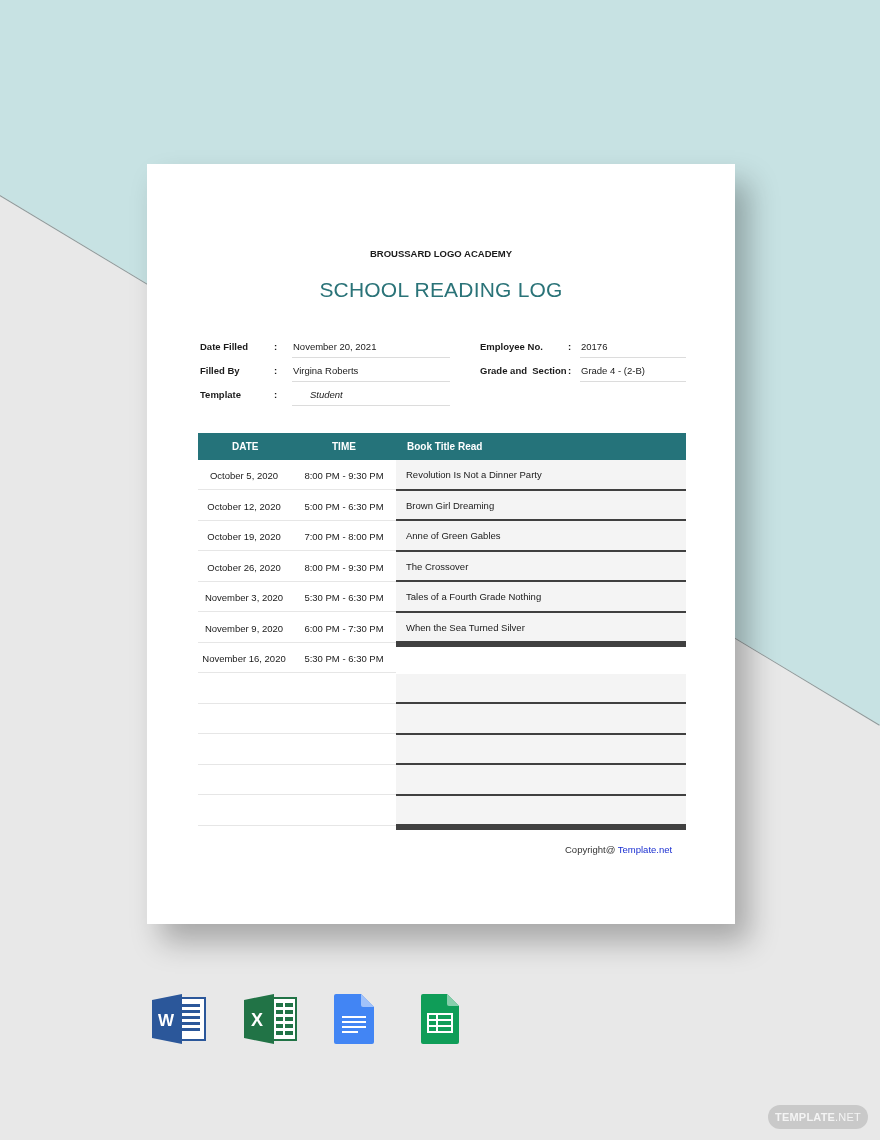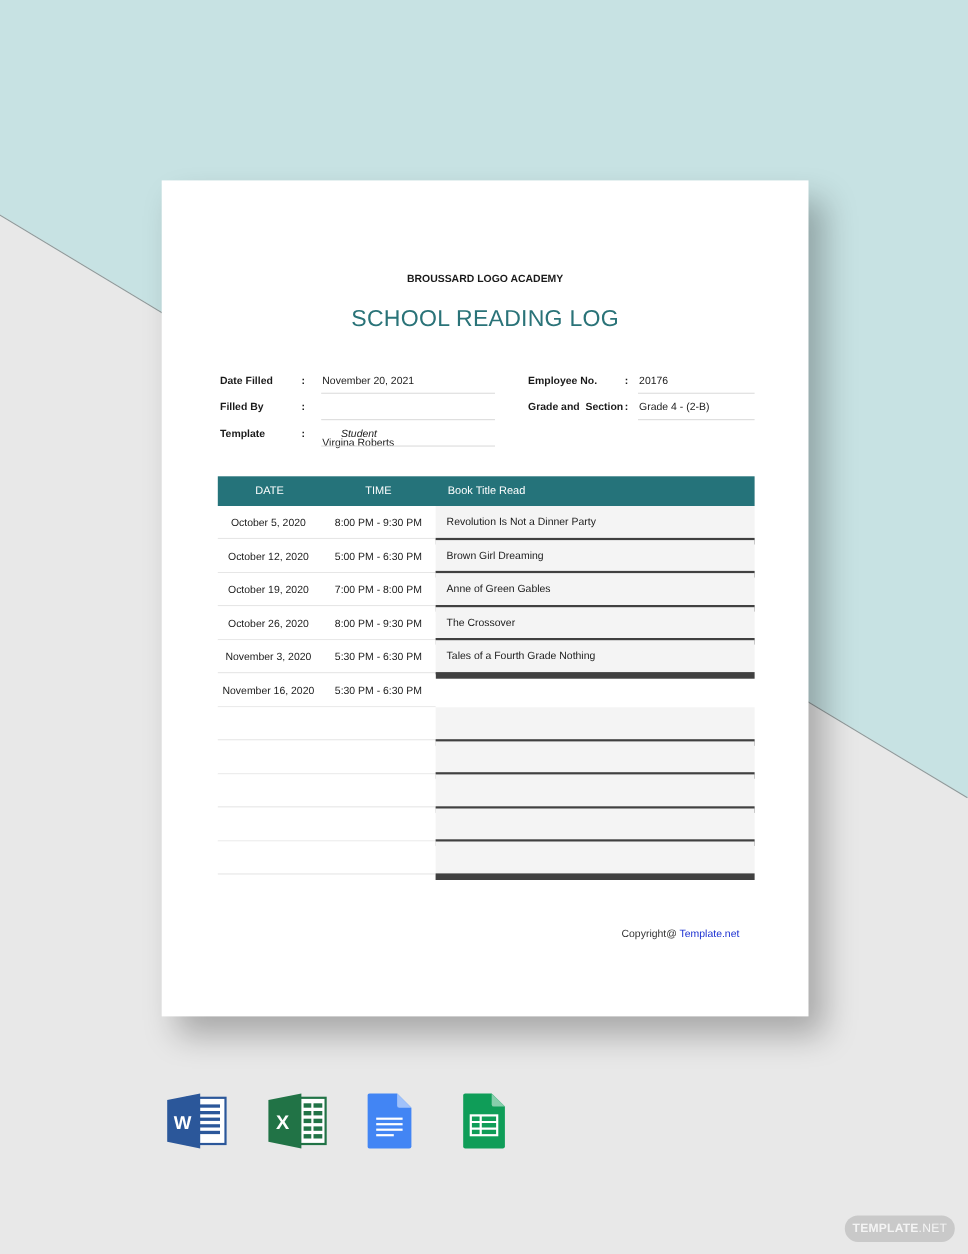--- a/index.html
+++ b/index.html
@@ -32,21 +32,21 @@
     position:absolute; left:0; top:114px; width:100%; text-align:center;
     font-size:21px; font-weight:normal; color:#2a7378; letter-spacing:0.2px;
   }
   .field { position:absolute; font-size:9.5px; color:#1a1a1a; }
   .field .lbl { position:absolute; left:0; top:0; font-weight:bold; white-space:nowrap; }
   .field .colon { position:absolute; top:0; font-weight:bold; }
   .field .val { position:absolute; top:0; white-space:nowrap; }
   .field .uline { position:absolute; height:1px; background:#dcdcdc; }
 
   .table { position:absolute; left:51px; top:269px; width:488px; }
-  .thead { position:relative; height:27px; background:#25737a; color:#fff; font-size:10px; font-weight:normal; }
+  .thead { position:relative; height:27px; background:#25737a; color:#fff; font-size:10px; font-weight:bold; }
   .thead span { position:absolute; top:8px; }
   .trow { position:relative; height:30.5px; font-size:9.5px; color:#1a1a1a; }
   .trow .left-cell { position:absolute; left:0; top:0; width:198px; height:29px; background:#fff; border-bottom:1.5px solid #e6e6e6; }
   .trow .right-cell { position:absolute; left:198px; top:0; width:290px; height:28.5px; background:#f4f4f4; border-bottom:6px solid #404040; }
   .trow .c-date { position:absolute; left:0; width:92px; text-align:center; top:10px; white-space:nowrap; }
   .trow .c-time { position:absolute; left:96px; width:100px; text-align:center; top:10px; white-space:nowrap; }
   .trow .c-book { position:absolute; left:10px; top:9px; white-space:nowrap; }
 
   .copyright { position:absolute; left:418px; top:680px; font-size:9.5px; color:#333; white-space:nowrap; }
   .copyright .link { color:#1a2fd1; }
@@ -73,21 +73,21 @@
 
   <div class="field" style="left:53px; top:177px;">
     <span class="lbl">Date Filled</span>
     <span class="colon" style="left:74px;">:</span>
     <span class="val" style="left:93px;">November 20, 2021</span>
     <div class="uline" style="left:92px; top:16px; width:158px;"></div>
   </div>
   <div class="field" style="left:53px; top:201px;">
     <span class="lbl">Filled By</span>
     <span class="colon" style="left:74px;">:</span>
-    <span class="val" style="left:93px;margin-top:32px;">Virgina Roberts</span>
+    <span class="val" style="left:93px;">Virgina Roberts</span>
     <div class="uline" style="left:92px; top:16px; width:158px;"></div>
   </div>
   <div class="field" style="left:53px; top:225px;">
     <span class="lbl">Template</span>
     <span class="colon" style="left:74px;">:</span>
     <span class="val" style="left:110px;font-style:italic;">Student</span>
     <div class="uline" style="left:92px; top:16px; width:158px;"></div>
   </div>
 
   <div class="field" style="left:333px; top:177px;">
@@ -146,20 +146,29 @@
             <span class="c-book">The Crossover</span>
           </div>
         </div>
         <div class="trow">
           <div class="left-cell">
             <span class="c-date">November 3, 2020</span>
             <span class="c-time">5:30 PM - 6:30 PM</span>
           </div>
           <div class="right-cell">
             <span class="c-book">Tales of a Fourth Grade Nothing</span>
+          </div>
+        </div>
+        <div class="trow">
+          <div class="left-cell">
+            <span class="c-date">November 9, 2020</span>
+            <span class="c-time">6:00 PM - 7:30 PM</span>
+          </div>
+          <div class="right-cell">
+            <span class="c-book">When the Sea Turned Silver</span>
           </div>
         </div>
         <div class="trow">
           <div class="left-cell">
             <span class="c-date">November 16, 2020</span>
             <span class="c-time">5:30 PM - 6:30 PM</span>
           </div>
         </div>
         <div class="trow">
           <div class="left-cell">

